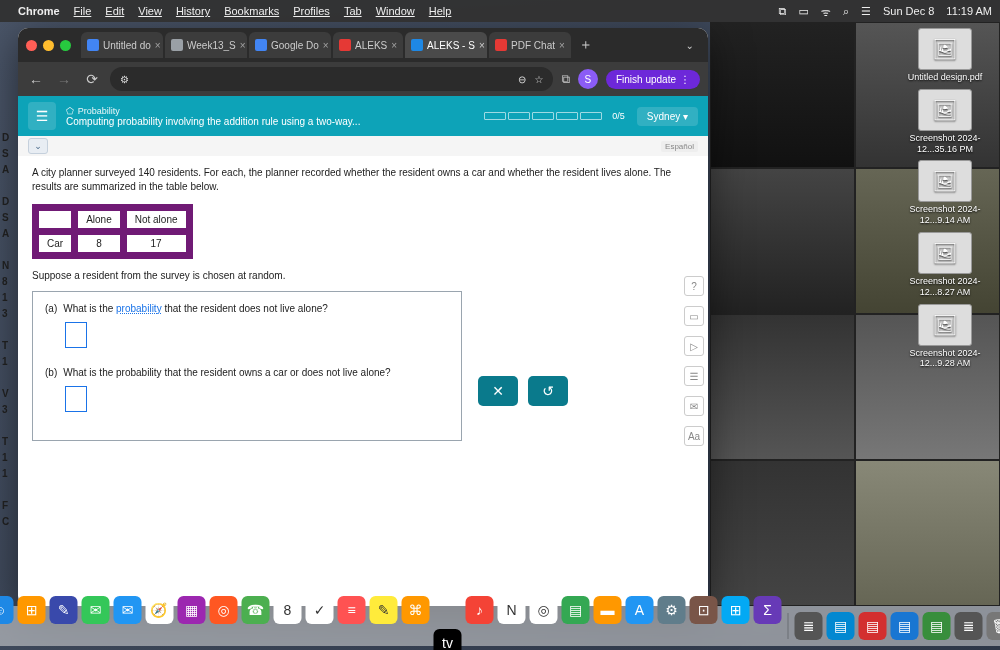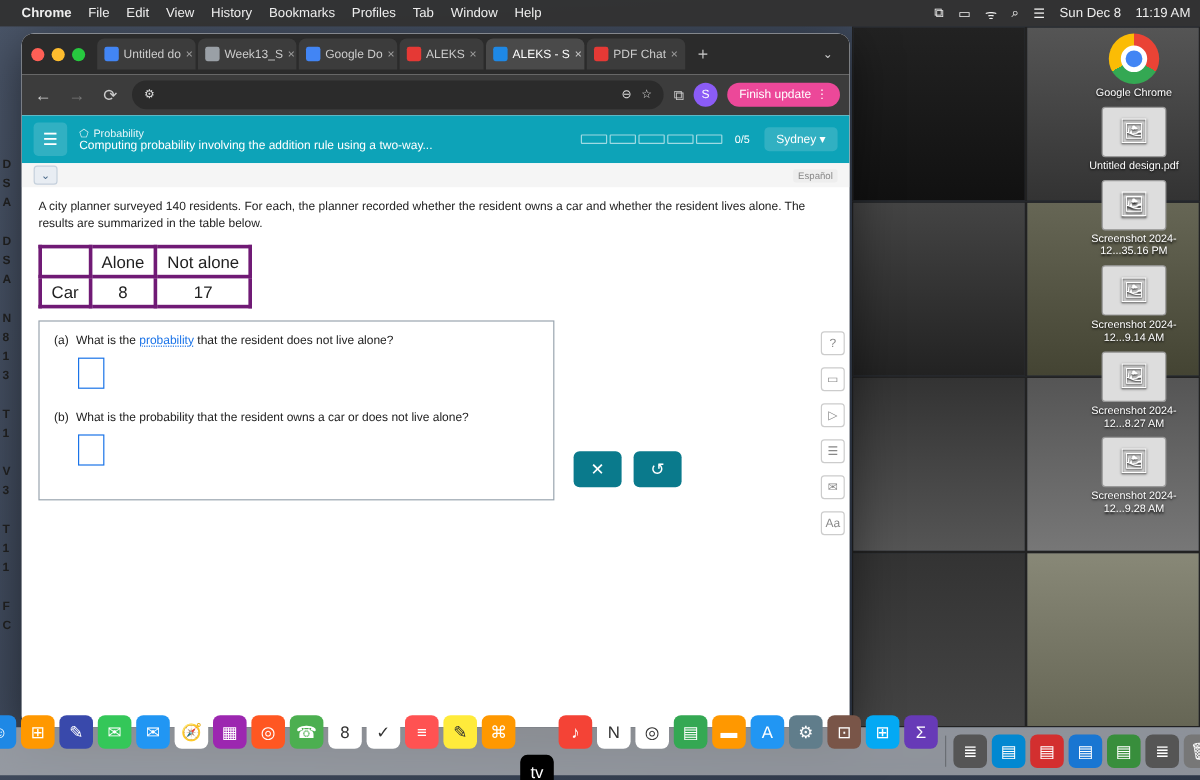--- a/index.html
+++ b/index.html
@@ -3,21 +3,21 @@
 <meta charset="utf-8">
 <style>
 * { margin:0; padding:0; box-sizing:border-box; font-family:-apple-system,BlinkMacSystemFont,"Segoe UI",Arial,sans-serif; }
 html,body { width:1000px; height:650px; overflow:hidden; background:#666; }
 .desktop { position:relative; width:1000px; height:650px; background:linear-gradient(135deg,#4a5568 0%,#2d3748 100%); }
 
 
 .menubar { position:absolute; top:0; left:0; right:0; height:22px; background:rgba(50,50,50,.95); display:flex; align-items:center; color:#eee; font-size:11px; padding:0 8px; z-index:100; }
 .menubar .apple { font-size:13px; margin-right:10px; }
 .menubar .mapp { font-weight:600; margin-right:14px; }
-.menubar .mitem { margin-right:14px; cursor:default; }
+.menubar .mitem { margin-right:14px; cursor:default;text-decoration:underline; }
 .menubar .spacer { flex:1; }
 .menubar .ric { margin-left:12px; font-size:11px; }
 
 
 .desk-icons { position:absolute; right:10px; top:28px; width:90px; display:flex; flex-direction:column; align-items:center; gap:6px; z-index:2;}
 .desk-ic { width:86px; display:flex; flex-direction:column; align-items:center; color:#fff; text-shadow:0 1px 2px #000; font-size:9px; text-align:center; line-height:1.2; cursor:default;}
 .desk-ic .thumb { width:54px; height:42px; background:#ddd; border:1px solid #999; border-radius:3px; margin-bottom:2px; display:flex; align-items:center; justify-content:center; font-size:20px;}
 .chrome-ic { width:42px;height:42px;border-radius:50%;background:conic-gradient(#ea4335 0 120deg,#34a853 120deg 240deg,#fbbc05 240deg 360deg); position:relative; margin:0 auto 2px;}
 .chrome-ic::after{content:"";position:absolute;inset:10px;border-radius:50%;background:#4285f4;border:4px solid #fff;}
 
@@ -45,41 +45,41 @@
 .tab .x{margin-left:4px;font-size:10px;opacity:.7;cursor:pointer;}
 .newtab{color:#ccc;font-size:14px;padding:0 6px;cursor:pointer;}
 .tab-overflow{color:#ccc;font-size:10px;padding:0 8px;margin-left:auto;margin-right:6px;cursor:pointer;}
 
 .addrbar { height:34px; background:#3c3c3c; display:flex; align-items:center; padding:0 8px; gap:8px; }
 .navbtn { color:#ccc; font-size:14px; width:20px; text-align:center; cursor:pointer;}
 .url { flex:1; height:24px; background:#2b2b2b; border-radius:12px; color:#ddd; font-size:10px; display:flex; align-items:center; padding:0 10px; overflow:hidden; white-space:nowrap;}
 .url .lock{margin-right:6px;font-size:10px;}
 .addr-ic{color:#ccc;font-size:12px;cursor:pointer;}
 .prof{width:20px;height:20px;border-radius:50%;background:#8b5cf6;color:#fff;font-size:10px;display:flex;align-items:center;justify-content:center;}
-.update-pill{background:#ec4899;color:#fff;font-size:10px;padding:4px 10px;border-radius:12px;cursor:pointer;display:flex;align-items:center;gap:4px;}
+.update-pill{background:#6d28d9;color:#fff;font-size:10px;padding:4px 10px;border-radius:12px;cursor:pointer;display:flex;align-items:center;gap:4px;}
 
 
 .aleks { height:calc(100% - 68px); display:flex; flex-direction:column; overflow:hidden; position:relative;}
 .aleks-head { background:#0da3b8; color:#fff; padding:6px 10px; display:flex; align-items:center; }
 .ham{width:28px;height:28px;background:rgba(255,255,255,.15);border-radius:4px;display:flex;align-items:center;justify-content:center;font-size:14px;margin-right:10px;cursor:pointer;}
 .ah-left{flex:1;}
 .ah-crumb{font-size:9px;display:flex;align-items:center;gap:4px;opacity:.9;}
 .ah-title{font-size:10px;}
 .prog{display:flex;gap:2px;margin-right:10px;}
 .prog span{width:22px;height:8px;border:1px solid rgba(255,255,255,.6);border-radius:1px;}
 .progn{font-size:9px;margin-right:12px;}
 .user-pill{background:rgba(255,255,255,.15);padding:4px 10px;border-radius:4px;font-size:10px;cursor:pointer;text-align:right;}
 .collapse-bar{background:#f5f5f5;padding:2px 10px;display:flex;align-items:center;}
 .collapse-btn{width:20px;height:16px;background:#e8edf3;border:1px solid #c5d0dc;border-radius:3px;display:flex;align-items:center;justify-content:center;font-size:9px;color:#4a6a8a;cursor:pointer;}
 .espanol{margin-left:auto;font-size:8px;color:#888;background:#eee;padding:1px 4px;border-radius:2px;cursor:pointer;}
 
 .content { padding:10px 14px; font-size:10px; color:#222; overflow:auto; flex:1; position:relative;}
 .prompt{margin-bottom:10px;line-height:1.4;}
 table.data{border-collapse:collapse;margin-bottom:10px;}
-table.data td,table.data th{border:3px solid #701a75;padding:3px 8px;text-align:center;font-size:14px;font-weight:normal;}
+table.data td,table.data th{border:7px solid #701a75;padding:3px 8px;text-align:center;font-size:10px;font-weight:normal;}
 .instr{line-height:1.4;margin-bottom:8px;}
 .formul{color:#1a73e8;text-decoration:underline dotted;cursor:pointer;}
 .qbox{border:1px solid #9aa5af;padding:10px 12px;width:430px;}
 .q{margin-bottom:18px;}
 .q-label{display:flex;gap:6px;line-height:1.4;}
 .ans-input{width:22px;height:26px;border:1px solid #1a73e8;margin-top:6px;margin-left:20px;display:block;}
 .btnrow{position:absolute;left:460px;top:220px;display:flex;gap:10px;}
 .rb{width:40px;height:30px;border-radius:5px;display:flex;align-items:center;justify-content:center;color:#fff;font-size:14px;cursor:pointer;}
 .rb.cancel{background:#0a7a8c;} .rb.redo{background:#0a7a8c;}
 .tools{position:absolute;right:4px;top:120px;display:flex;flex-direction:column;gap:10px;}
@@ -128,24 +128,20 @@
     <span class="ric">▭</span>
     <span class="ric">ᯤ</span>
     <span class="ric">⌕</span>
     <span class="ric">☰</span>
     <span class="ric">Sun Dec 8</span>
     <span class="ric">11:19 AM</span>
   </div>
 
   <div class="desk-icons">
     <div class="desk-ic">
-      <div class="chrome-ic"></div>
-      <span>Google Chrome</span>
-    </div>
-    <div class="desk-ic">
         <div class="thumb">🖼</div>
         <span>Untitled design.pdf</span>
       </div>
     <div class="desk-ic">
         <div class="thumb">🖼</div>
         <span>Screenshot 2024-12...35.16 PM</span>
       </div>
     <div class="desk-ic">
         <div class="thumb">🖼</div>
         <span>Screenshot 2024-12...9.14 AM</span>
@@ -250,20 +246,21 @@
                 <th>Alone</th>
                 <th>Not alone</th>
               </tr>
           <tr>
                 <td>Car</td>
                 <td>8</td>
                 <td>17</td>
               </tr>
         </tbody>
           </table>
+        <div class="instr">Suppose a resident from the survey is chosen at random.</div>
 
         <div class="qbox">
           <div class="q">
             <div class="q-label">
               <span>(a)</span>
               <span><span>What is the </span><span class="formul">probability</span><span> that the resident does not live alone?</span></span>
             </div>
             <input class="ans-input" style="">
           </div>
           <div class="q">

